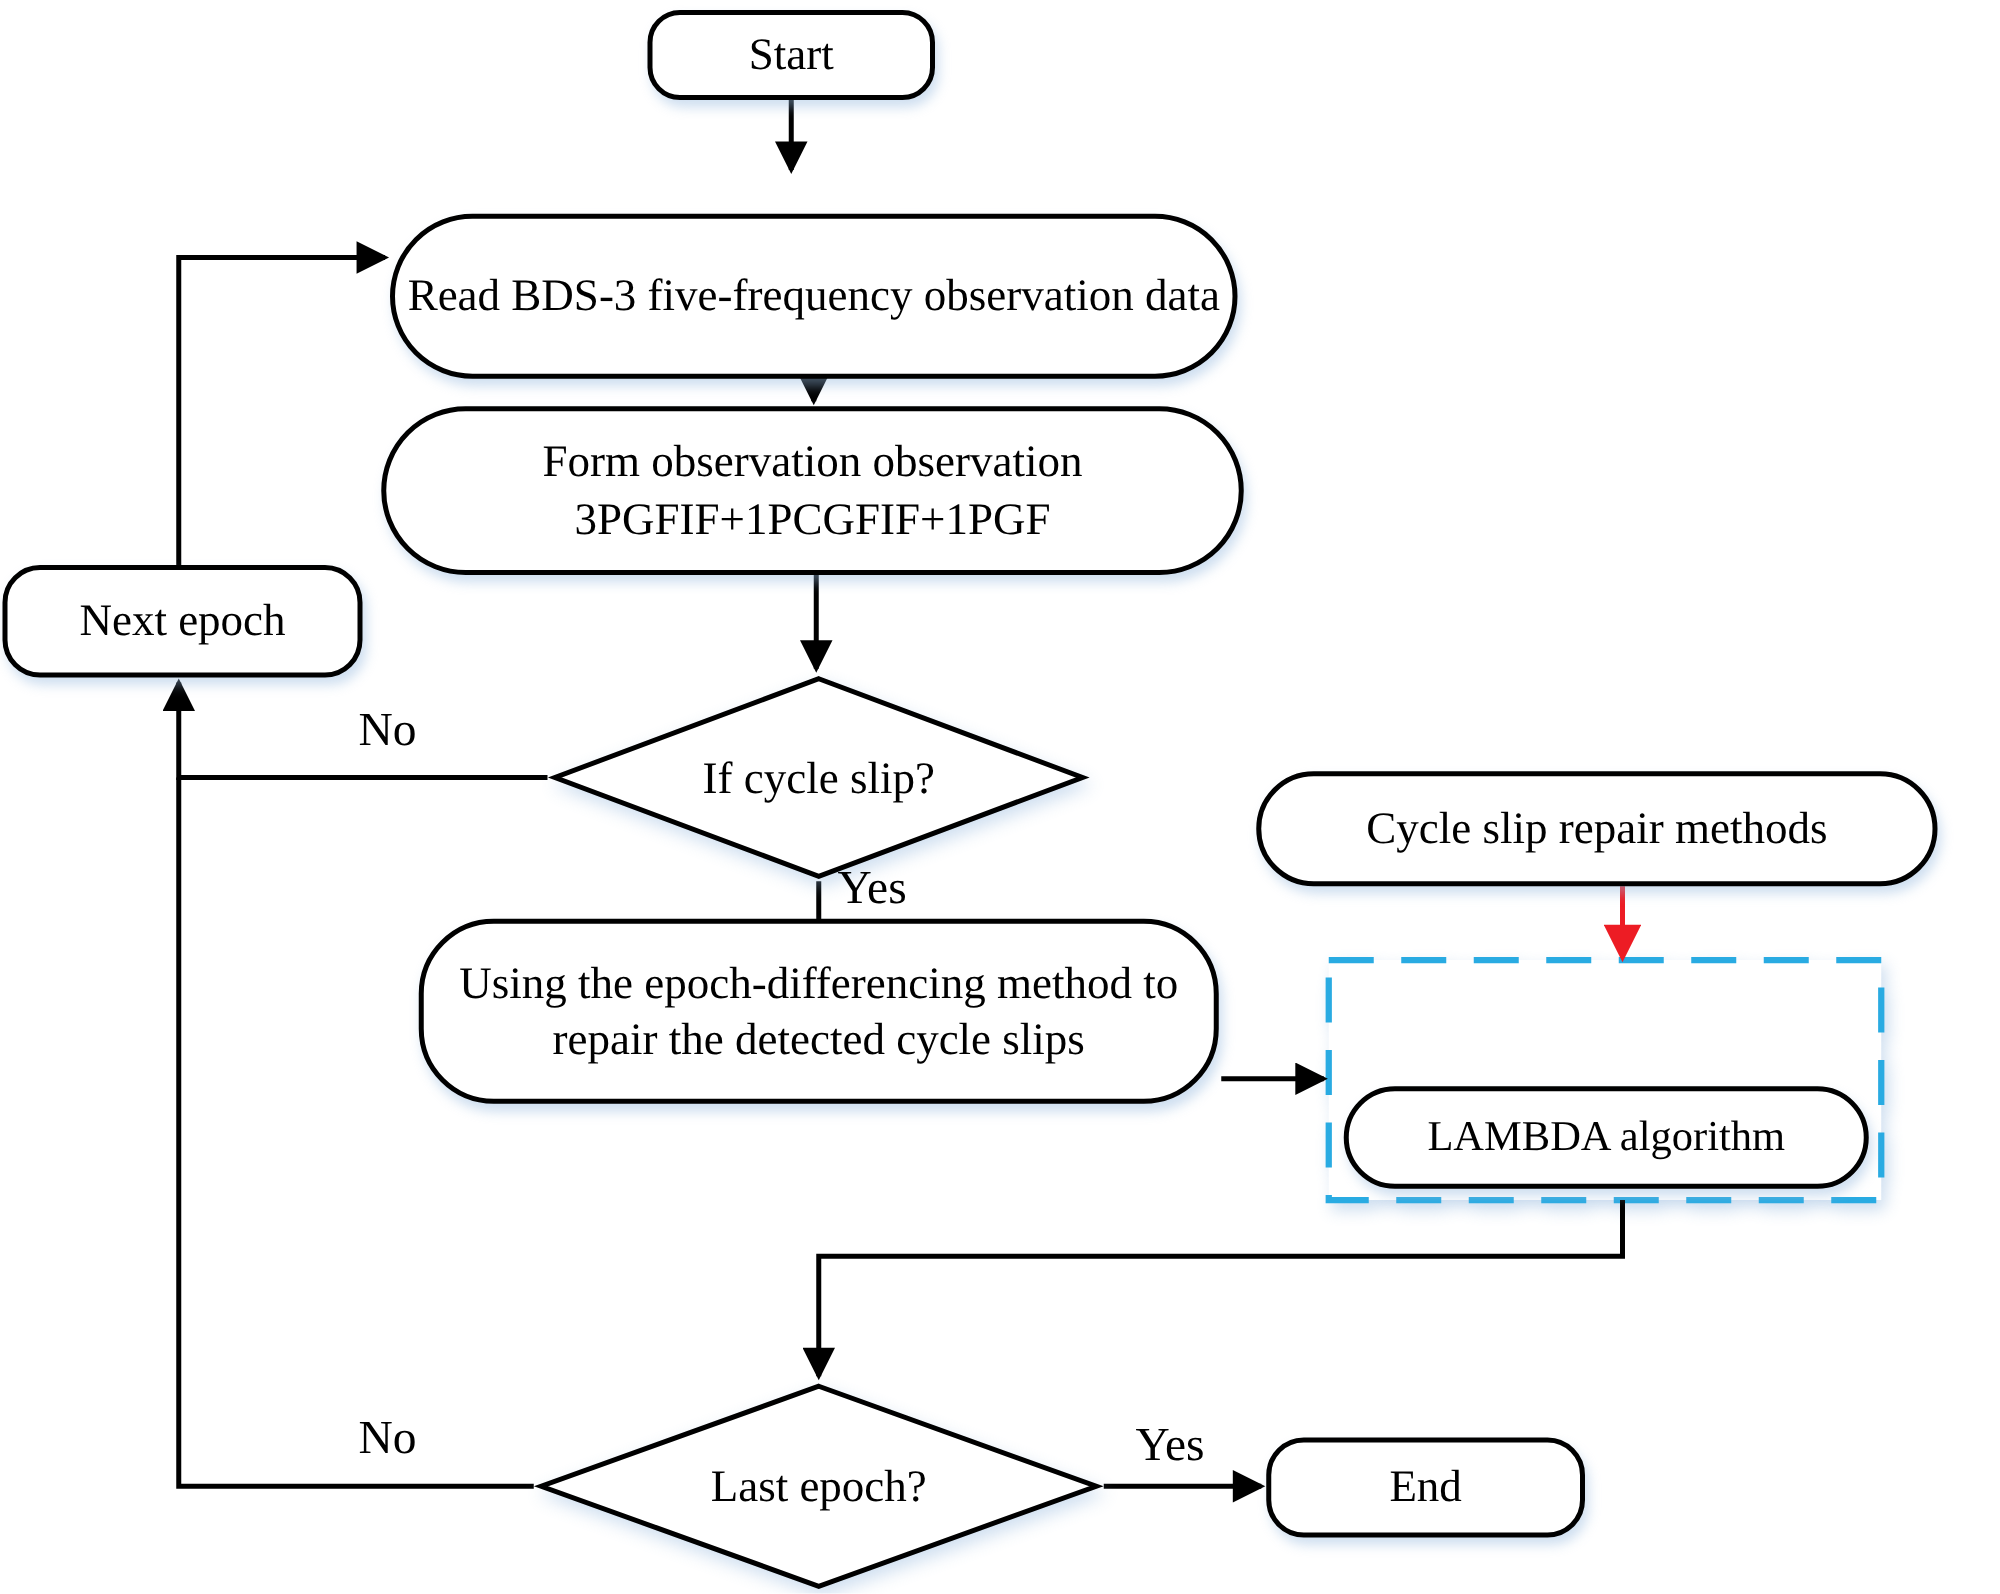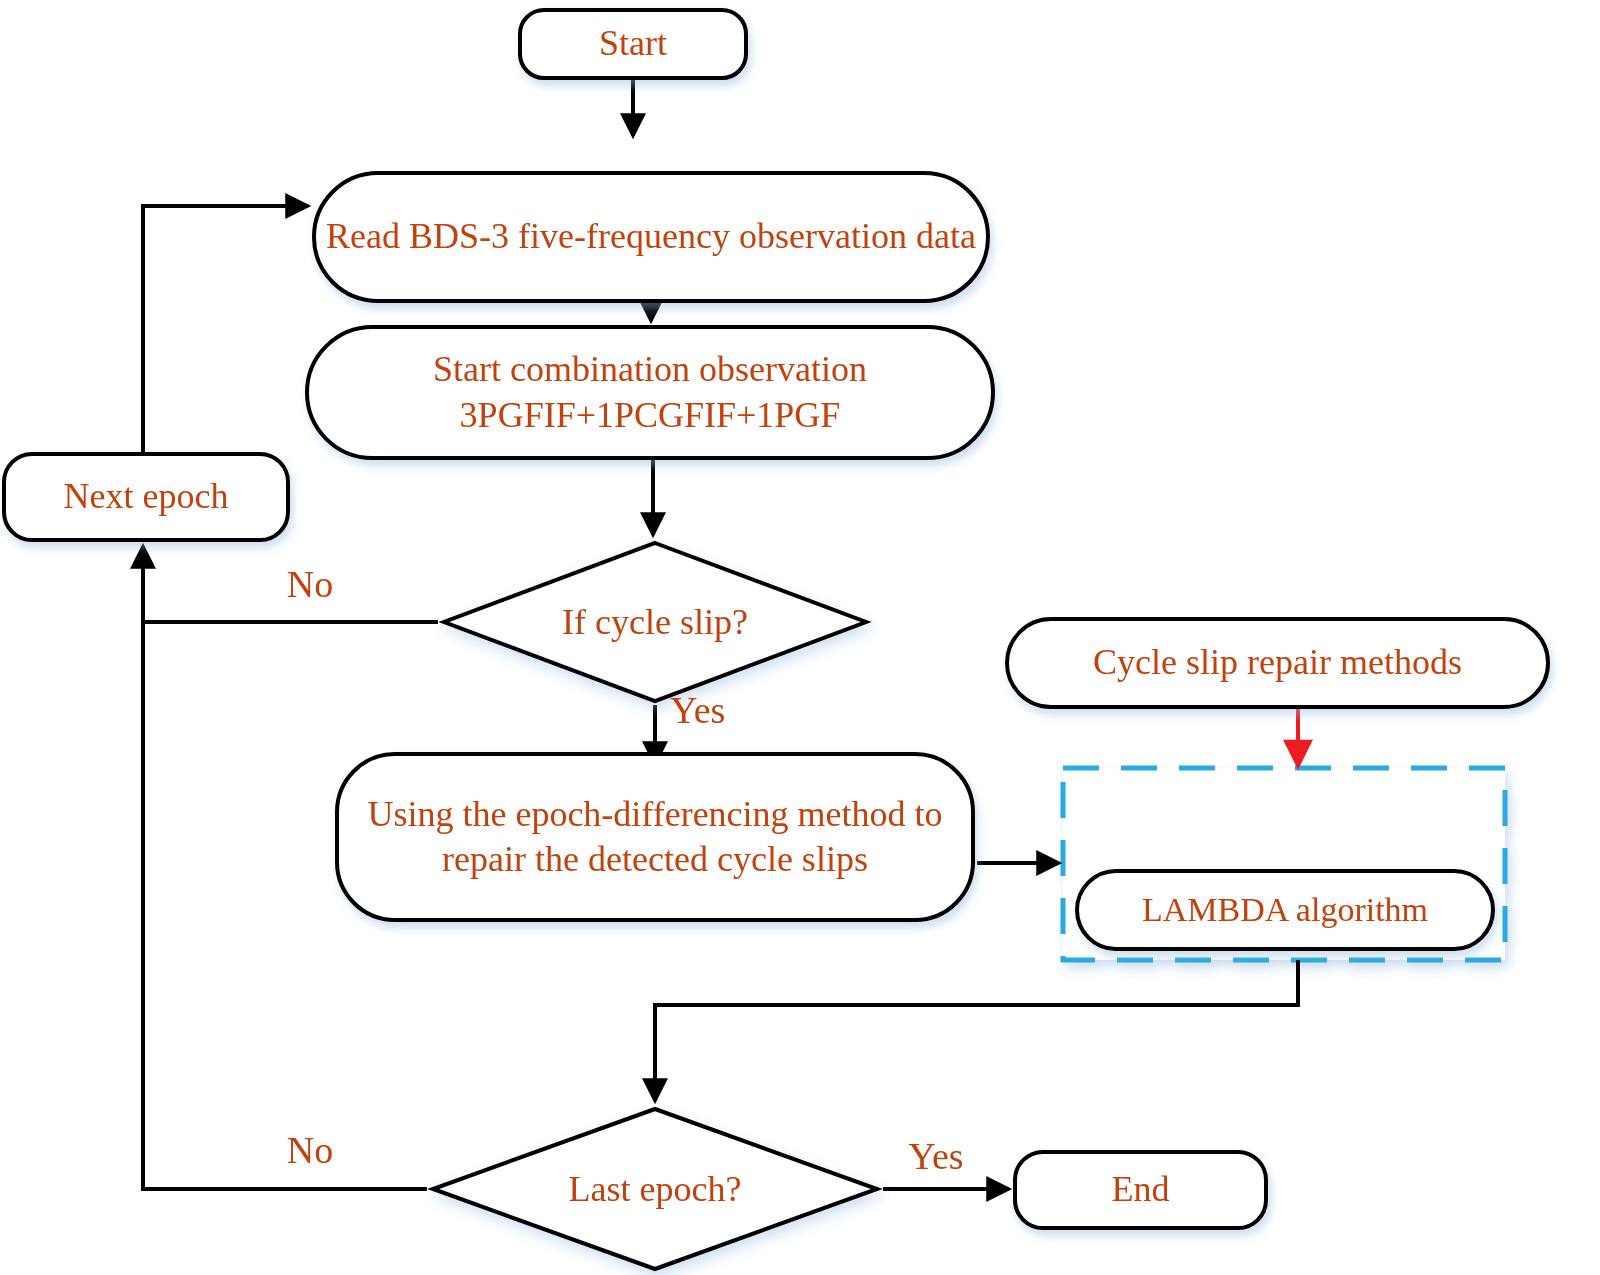--- a/index.html
+++ b/index.html
@@ -4,21 +4,21 @@
 <style>
   :root{
     --accent-red:#ed1c24;
     --accent-blue:#29abe2;
     --line:#000000;
     --shadow:rgba(148,183,222,.45);
   }
   html,body{margin:0;padding:0;background:#ffffff;}
   .canvas{
     position:relative;width:1600px;height:1275px;background:#ffffff;
-    font-family:"Liberation Serif","DejaVu Serif",serif;color:#c2410c;overflow:hidden;
+    font-family:"Liberation Serif","DejaVu Serif",serif;color:#000000;overflow:hidden;
   }
   svg.connectors{position:absolute;left:0;top:0;width:1600px;height:1275px;z-index:0;}
   svg.connectors path{fill:none;stroke:var(--line);stroke-width:4;}
   svg.connectors path.red{stroke:var(--accent-red);}
   svg.connectors rect.group-box{
     fill:#ffffff;stroke:var(--accent-blue);stroke-width:5;
     stroke-dasharray:36 22;
     filter:drop-shadow(4px 6px 6px var(--shadow));
   }
   .node{
@@ -34,21 +34,21 @@
     filter:drop-shadow(3px 6px 7px var(--shadow));}
   .diamond polygon{fill:#ffffff;stroke:var(--line);stroke-width:4;}
   .diamond .dlabel{position:relative;z-index:1;font-size:36px;}
   .elabel{position:absolute;z-index:2;font-size:38px;}
 
   
   #n-start{left:518px;top:8px;width:230px;height:72px;border-radius:26px;}
   #n-read{left:312px;top:140px;width:678px;height:132px;border-radius:66px;margin-top:31px;}
   #n-form{left:305px;top:325px;width:690px;height:135px;border-radius:68px;}
   #n-next{left:2px;top:452px;width:288px;height:90px;border-radius:30px;}
-  #n-using{left:335px;top:752px;width:640px;height:170px;border-radius:60px;justify-content:flex-end;}
+  #n-using{left:335px;top:735px;width:640px;height:148px;border-radius:60px;justify-content:flex-end;}
   #n-repairtitle{left:1005px;top:617px;width:545px;height:92px;border-radius:46px;}
   #n-lsq{left:1075px;top:779px;width:420px;height:82px;border-radius:41px;font-size:34px;}
   #n-lambda{left:1075px;top:869px;width:420px;height:82px;border-radius:41px;font-size:34px;}
   #n-end{left:1013px;top:1150px;width:255px;height:80px;border-radius:30px;align-items:center;}
   #d-ifslip{left:438px;top:539px;width:434px;height:166px;}
   #d-lastepoch{left:427px;top:1105px;width:456px;height:168px;}
 
   
   #lbl-no1{left:240px;top:562px;width:140px;text-align:center;}
   #lbl-yes1{left:670px;top:688px;width:160px;text-align:left;}
@@ -87,21 +87,21 @@
 
   <div class="node" id="n-start">
     <span>Start</span>
   </div>
 
   <div class="node" id="n-read">
     <span>Read BDS-3 five-frequency observation data</span>
   </div>
 
   <div class="node" id="n-form">
-    <span>Start combination observation 3PGFIF+1PCGFIF+1PGF</span>
+    <span>Form observation observation 3PGFIF+1PCGFIF+1PGF</span>
   </div>
 
   <div class="node" id="n-next">
     <span>Next epoch</span>
   </div>
 
   <div class="node" id="n-using">
     <span>Using the epoch-differencing method to repair the detected cycle slips</span>
   </div>
 

